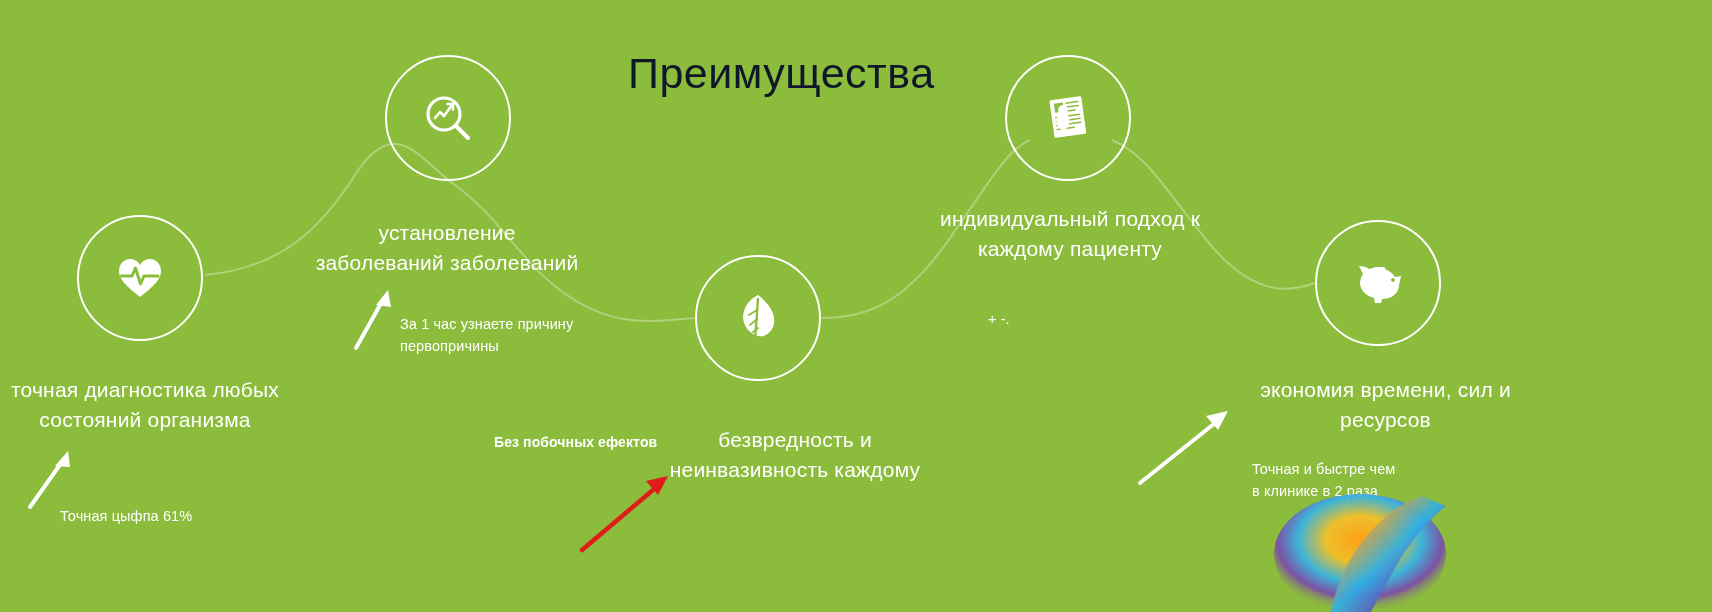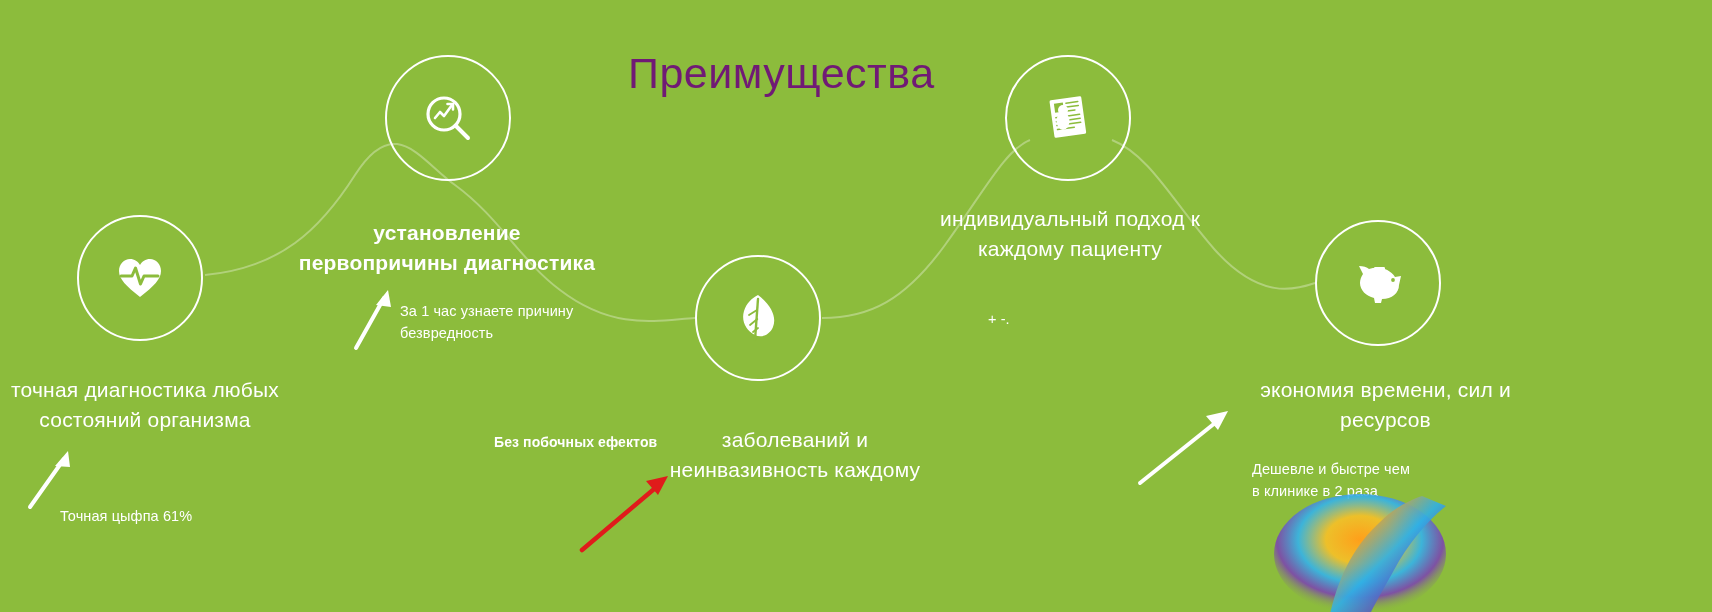--- a/index.html
+++ b/index.html
@@ -14,21 +14,21 @@
   
   .curve{position:absolute;left:0;top:0;width:1712px;height:612px;pointer-events:none;}
 
   
   .node{position:absolute;border-radius:50%;border:2px solid #ffffff;box-sizing:border-box;
         display:flex;align-items:center;justify-content:center;}
   .node svg{display:block;}
 
   
   .page-title{
-    position:absolute;color:#701a75;font-weight:400;letter-spacing:.5px;
+    position:absolute;color:#0f172a;font-weight:400;letter-spacing:.5px;
     font-size:43px;line-height:1;white-space:nowrap;
   }
 
   
   .feature{
     position:absolute;color:#ffffff;text-align:center;
     font-size:21px;line-height:1.45;font-weight:400;letter-spacing:.2px;
   }
 
   
@@ -117,27 +117,27 @@
         <rect x="22" y="6" width="11" height="2.6" rx="1.3" fill="#ffffff"></rect>
       </svg>
     </span>
   </div>
 
   <div class="feature" style="left:-10px;top:375px;width:310px;">
     <div>точная диагностика любых</div>
     <div>состояний организма</div>
   </div>
 
-  <div class="feature" style="left:282px;top:218px;width:330px;font-weight:bold;">
+  <div class="feature" style="left:282px;top:218px;width:330px;">
     <div>установление</div>
-    <div>первопричины диагностика</div>
+    <div>заболеваний заболеваний</div>
   </div>
 
   <div class="feature" style="left:625px;top:425px;width:340px;">
-    <div>заболеваний и</div>
+    <div>безвредность и</div>
     <div>неинвазивность каждому</div>
   </div>
 
   <div class="feature" style="left:915px;top:204px;width:310px;">
     <div>индивидуальный подход к</div>
     <div>каждому пациенту</div>
   </div>
 
   <div class="feature" style="left:1228px;top:375px;width:315px;text-align:center;">
     <div>экономия времени, сил и</div>
@@ -147,39 +147,39 @@
   <svg class="arrow" style="left:22px;top:445px;" width="60" height="65" viewBox="0 0 60 65">
     <path d="M8 62 L42 14" stroke="#ffffff" stroke-width="4" stroke-linecap="round"></path>
     <path d="M46 6 L33 21 L48 22 Z" fill="#ffffff"></path>
   </svg>
   <div class="note" style="left:60px;top:505px;">Точная цыфпа 61%</div>
 
   <svg class="arrow" style="left:348px;top:282px;" width="55" height="70" viewBox="0 0 55 70">
     <path d="M8 66 L36 16" stroke="#ffffff" stroke-width="4" stroke-linecap="round"></path>
     <path d="M40 8 L28 23 L43 25 Z" fill="#ffffff"></path>
   </svg>
-  <div class="note" style="left:400px;top:300px;width:230px;">
+  <div class="note" style="left:400px;top:313px;width:230px;">
     <div>За 1 час узнаете причину</div>
-    <div>безвредность</div>
+    <div>первопричины</div>
   </div>
 
   <div class="note small" style="left:470px;top:432px;padding-left:24px;">Без побочных ефектов</div>
   <svg class="arrow" style="left:572px;top:468px;" width="110" height="90" viewBox="0 0 110 90">
     <path d="M10 82 L88 16" stroke="#e01b1b" stroke-width="4.5" stroke-linecap="round"></path>
     <path d="M96 8 L74 13 L86 27 Z" fill="#e01b1b"></path>
   </svg>
 
   <div class="note" style="left:988px;top:308px;">+ -.</div>
 
   <svg class="arrow" style="left:1132px;top:405px;" width="110" height="85" viewBox="0 0 110 85">
     <path d="M8 78 L88 14" stroke="#ffffff" stroke-width="4" stroke-linecap="round"></path>
     <path d="M96 6 L74 11 L86 25 Z" fill="#ffffff"></path>
   </svg>
   <div class="note" style="left:1252px;top:458px;width:230px;">
-    <div>Дешевле и быстре чем</div>
+    <div>Точная и быстре чем</div>
     <div>в клинике в 2 раза</div>
   </div>
 
   <svg class="blob" style="left:1270px;top:492px;" width="200" height="125" viewBox="0 0 200 125">
     <defs>
       <radialGradient id="rb" cx="50%" cy="38%" r="62%">
         <stop offset="0%" stop-color="#ff9f1a" stop-opacity="1"></stop>
         <stop offset="32%" stop-color="#f2c029" stop-opacity=".95"></stop>
         <stop offset="58%" stop-color="#34b3ea" stop-opacity=".9"></stop>
         <stop offset="78%" stop-color="#7b3fb5" stop-opacity=".85"></stop>

